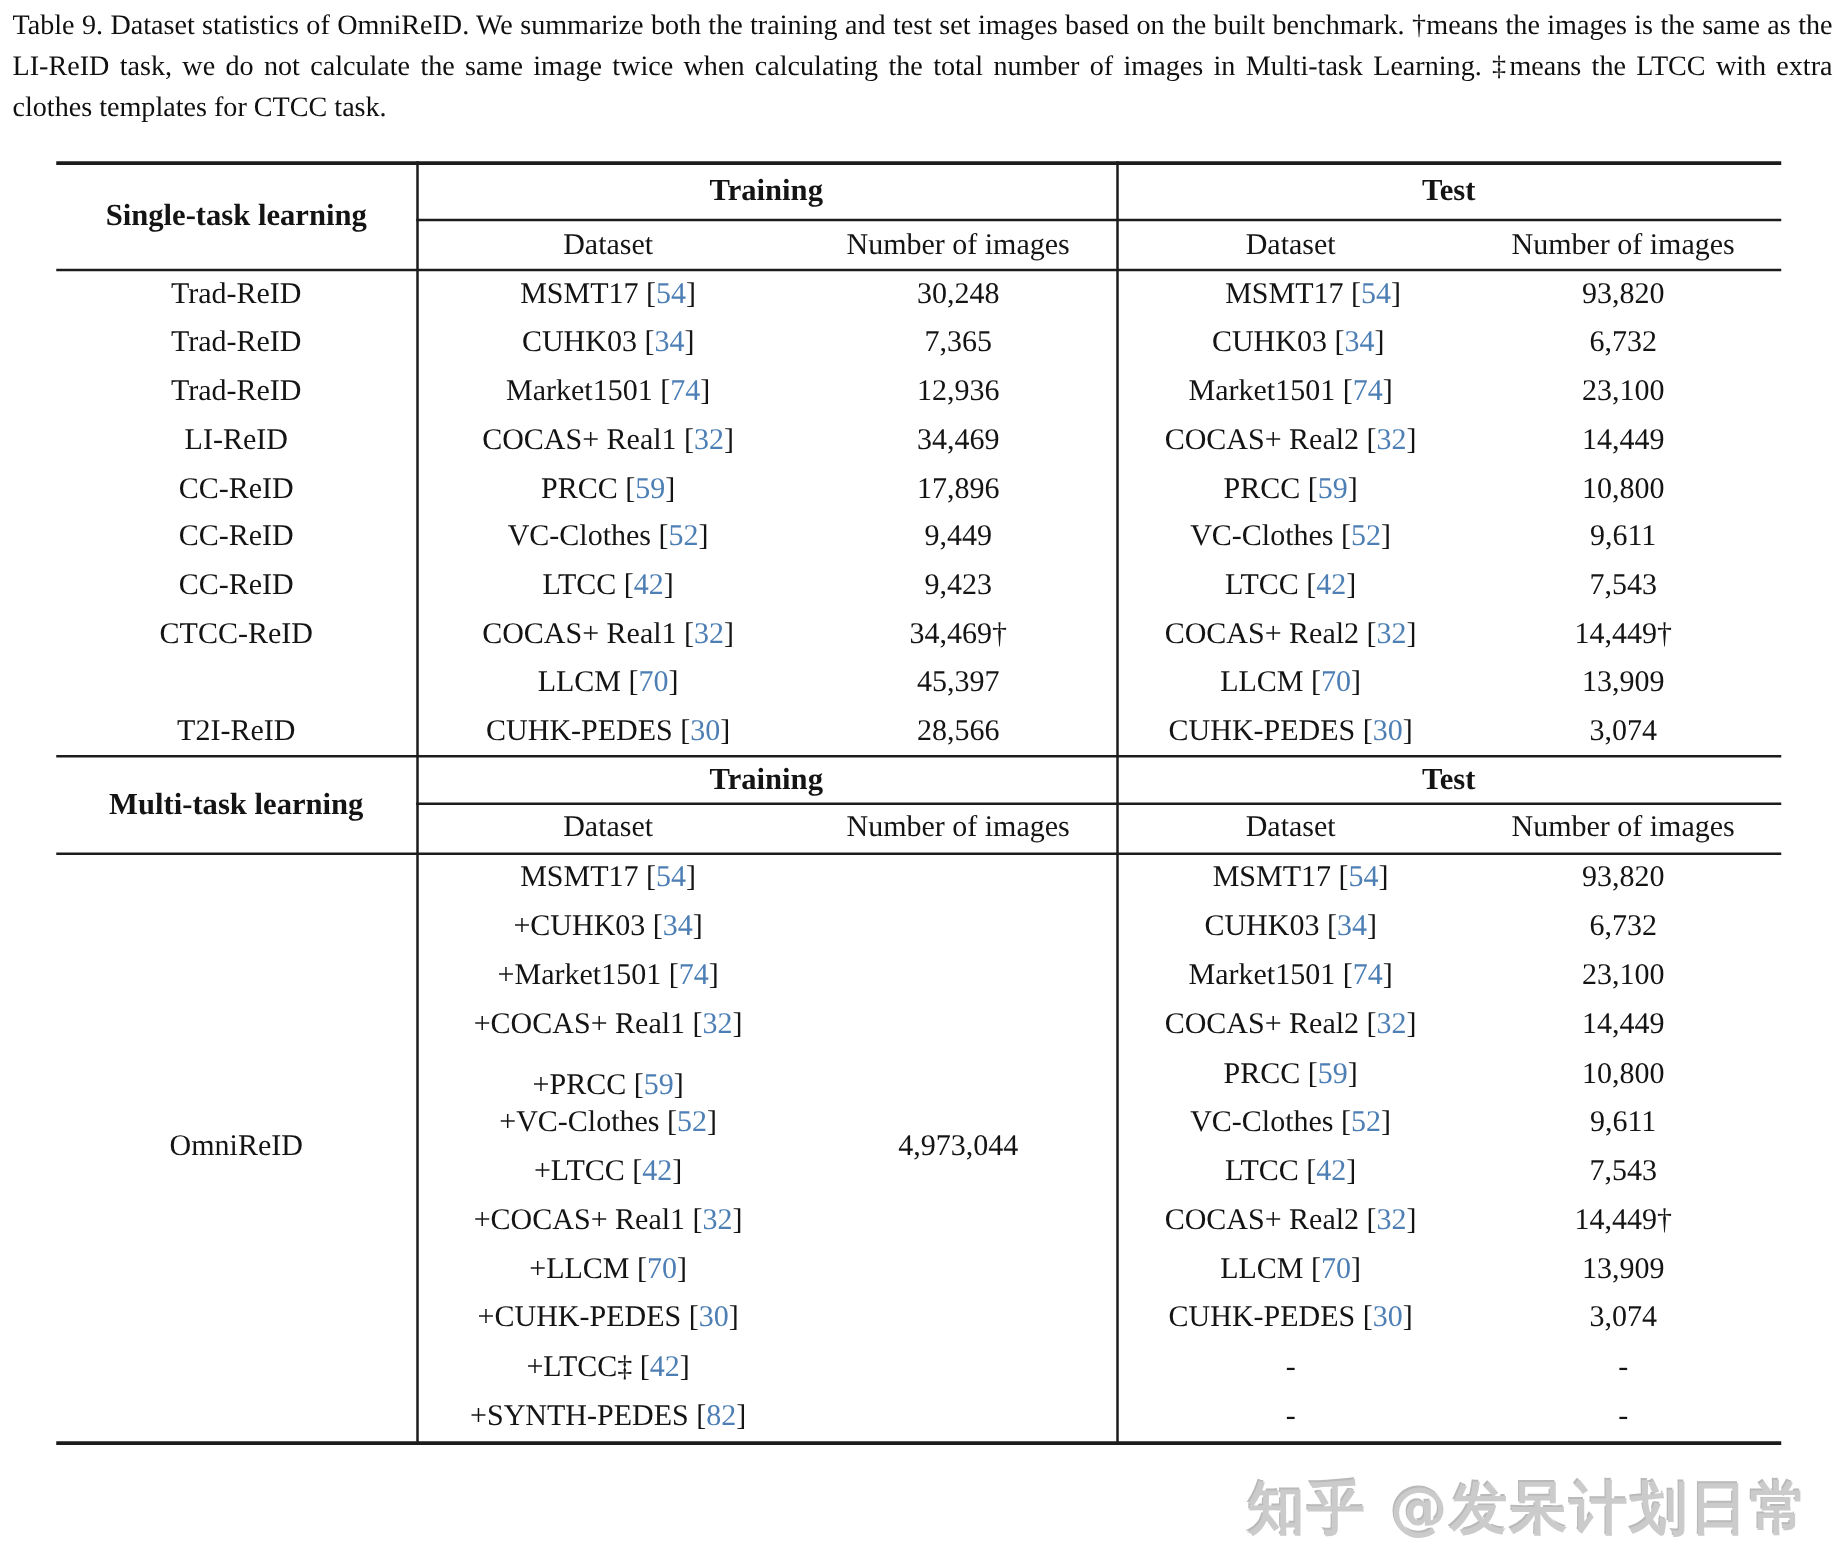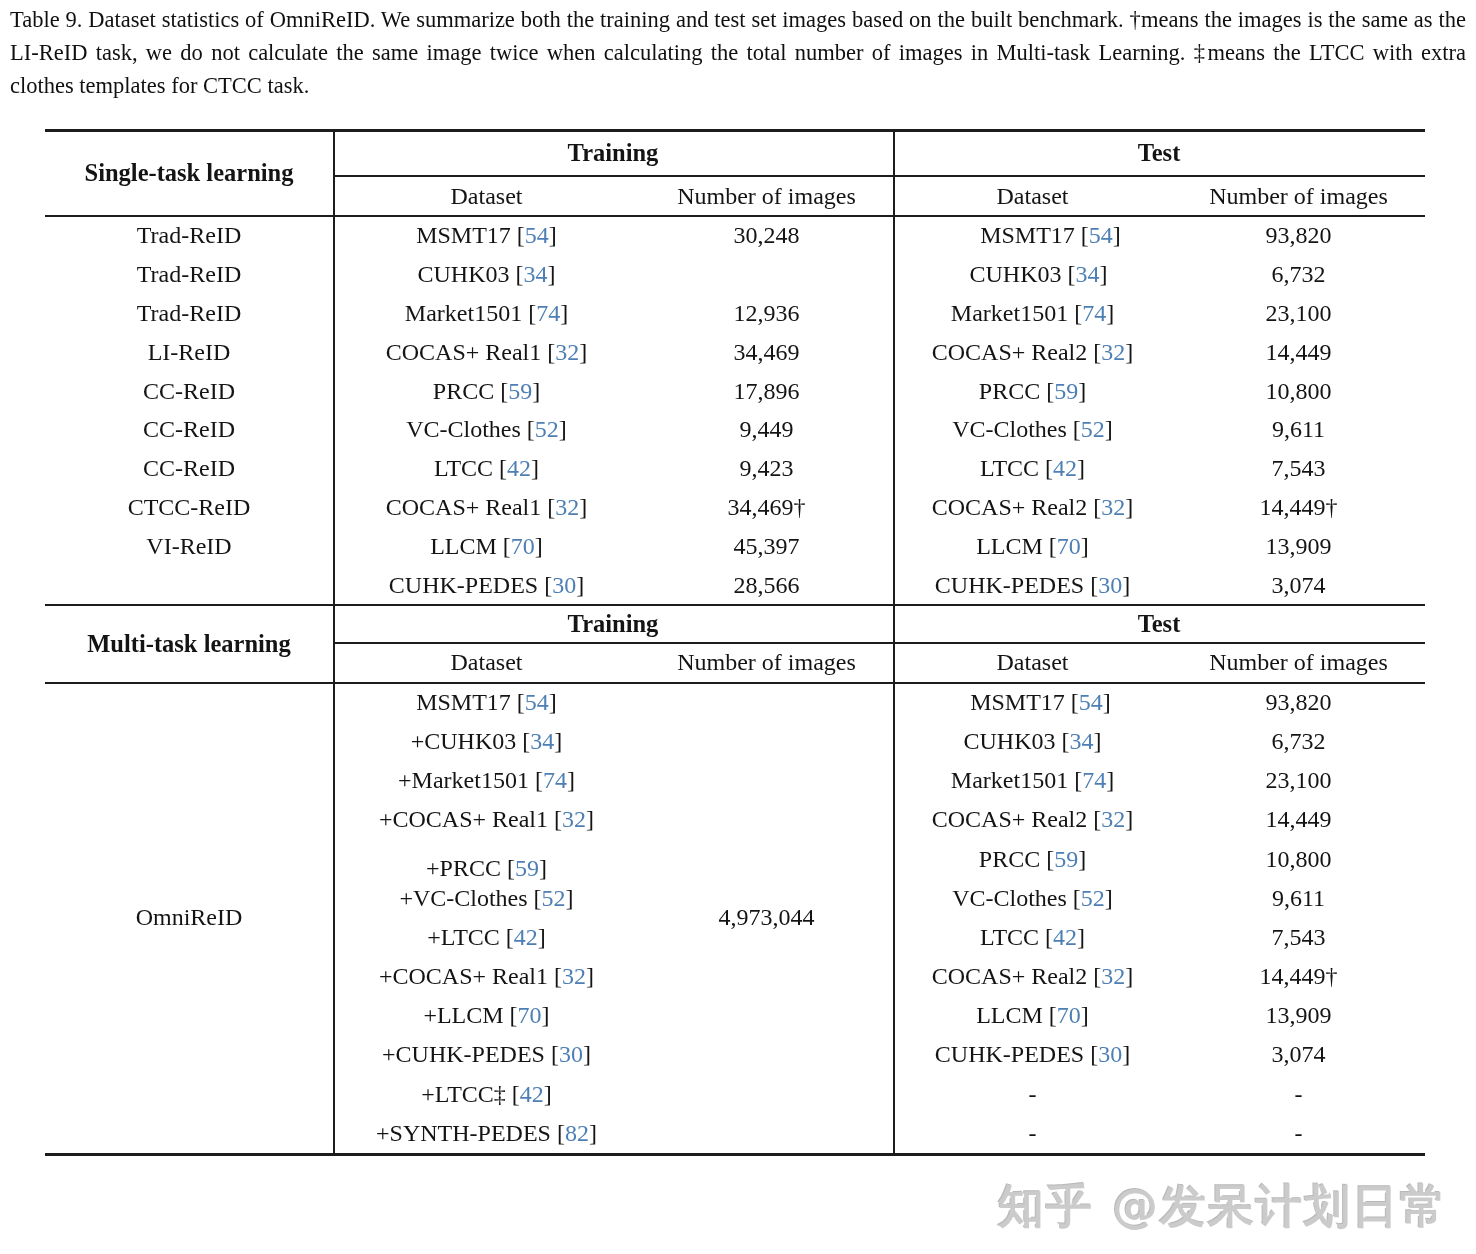--- a/index.html
+++ b/index.html
@@ -51,20 +51,21 @@
       <div class="cell" style="grid-area: 2 / 3;">Number of images</div>
       <div class="cell" style="grid-area: 2 / 4;">Dataset</div>
       <div class="cell" style="grid-area: 2 / 5;">Number of images</div>
       <div class="cell" style="grid-area: 3 / 1;">Trad-ReID</div>
       <div class="cell" style="grid-area: 3 / 2;">MSMT17 [<span class="cite">54</span>]</div>
       <div class="cell" style="grid-area: 3 / 3;">30,248</div>
       <div class="cell" style="grid-area: 3 / 4; margin-left: 36px;">MSMT17 [<span class="cite">54</span>]</div>
       <div class="cell" style="grid-area: 3 / 5;">93,820</div>
       <div class="cell" style="grid-area: 4 / 1;">Trad-ReID</div>
       <div class="cell" style="grid-area: 4 / 2;">CUHK03 [<span class="cite">34</span>]</div>
+      <div class="cell" style="grid-area: 4 / 3;">7,365</div>
       <div class="cell" style="grid-area: 4 / 4; margin-left: 12px;">CUHK03 [<span class="cite">34</span>]</div>
       <div class="cell" style="grid-area: 4 / 5;">6,732</div>
       <div class="cell" style="grid-area: 5 / 1;">Trad-ReID</div>
       <div class="cell" style="grid-area: 5 / 2;">Market1501 [<span class="cite">74</span>]</div>
       <div class="cell" style="grid-area: 5 / 3;">12,936</div>
       <div class="cell" style="grid-area: 5 / 4;">Market1501 [<span class="cite">74</span>]</div>
       <div class="cell" style="grid-area: 5 / 5;">23,100</div>
       <div class="cell" style="grid-area: 6 / 1;">LI-ReID</div>
       <div class="cell" style="grid-area: 6 / 2;">COCAS+ Real1 [<span class="cite">32</span>]</div>
       <div class="cell" style="grid-area: 6 / 3; text-align: right;">34,469</div>
@@ -83,25 +84,25 @@
       <div class="cell" style="grid-area: 9 / 1;">CC-ReID</div>
       <div class="cell" style="grid-area: 9 / 2;">LTCC [<span class="cite">42</span>]</div>
       <div class="cell" style="grid-area: 9 / 3;">9,423</div>
       <div class="cell" style="grid-area: 9 / 4;">LTCC [<span class="cite">42</span>]</div>
       <div class="cell" style="grid-area: 9 / 5;">7,543</div>
       <div class="cell" style="grid-area: 10 / 1;">CTCC-ReID</div>
       <div class="cell" style="grid-area: 10 / 2;">COCAS+ Real1 [<span class="cite">32</span>]</div>
       <div class="cell" style="grid-area: 10 / 3;">34,469†</div>
       <div class="cell" style="grid-area: 10 / 4;">COCAS+ Real2 [<span class="cite">32</span>]</div>
       <div class="cell" style="grid-area: 10 / 5;">14,449†</div>
-      <div class="cell" style="grid-area: 11 / 1;">VI-ReID</div>
       <div class="cell" style="grid-area: 11 / 2;">LLCM [<span class="cite">70</span>]</div>
       <div class="cell" style="grid-area: 11 / 3;">45,397</div>
       <div class="cell" style="grid-area: 11 / 4;">LLCM [<span class="cite">70</span>]</div>
       <div class="cell" style="grid-area: 11 / 5;">13,909</div>
+      <div class="cell" style="grid-area: 12 / 1;">T2I-ReID</div>
       <div class="cell" style="grid-area: 12 / 2;">CUHK-PEDES [<span class="cite">30</span>]</div>
       <div class="cell" style="grid-area: 12 / 3;">28,566</div>
       <div class="cell" style="grid-area: 12 / 4;">CUHK-PEDES [<span class="cite">30</span>]</div>
       <div class="cell" style="grid-area: 12 / 5;">3,074</div>
       <div class="cell bold" style="grid-area: 13 / 1 / span 2;">Multi-task learning</div>
       <div class="cell bold" style="grid-area: 13 / 2 / auto / span 2;">Training</div>
       <div class="cell bold" style="grid-area: 13 / 4 / auto / span 2;">Test</div>
       <div class="cell" style="grid-area: 14 / 2;">Dataset</div>
       <div class="cell" style="grid-area: 14 / 3;">Number of images</div>
       <div class="cell" style="grid-area: 14 / 4;">Dataset</div>

